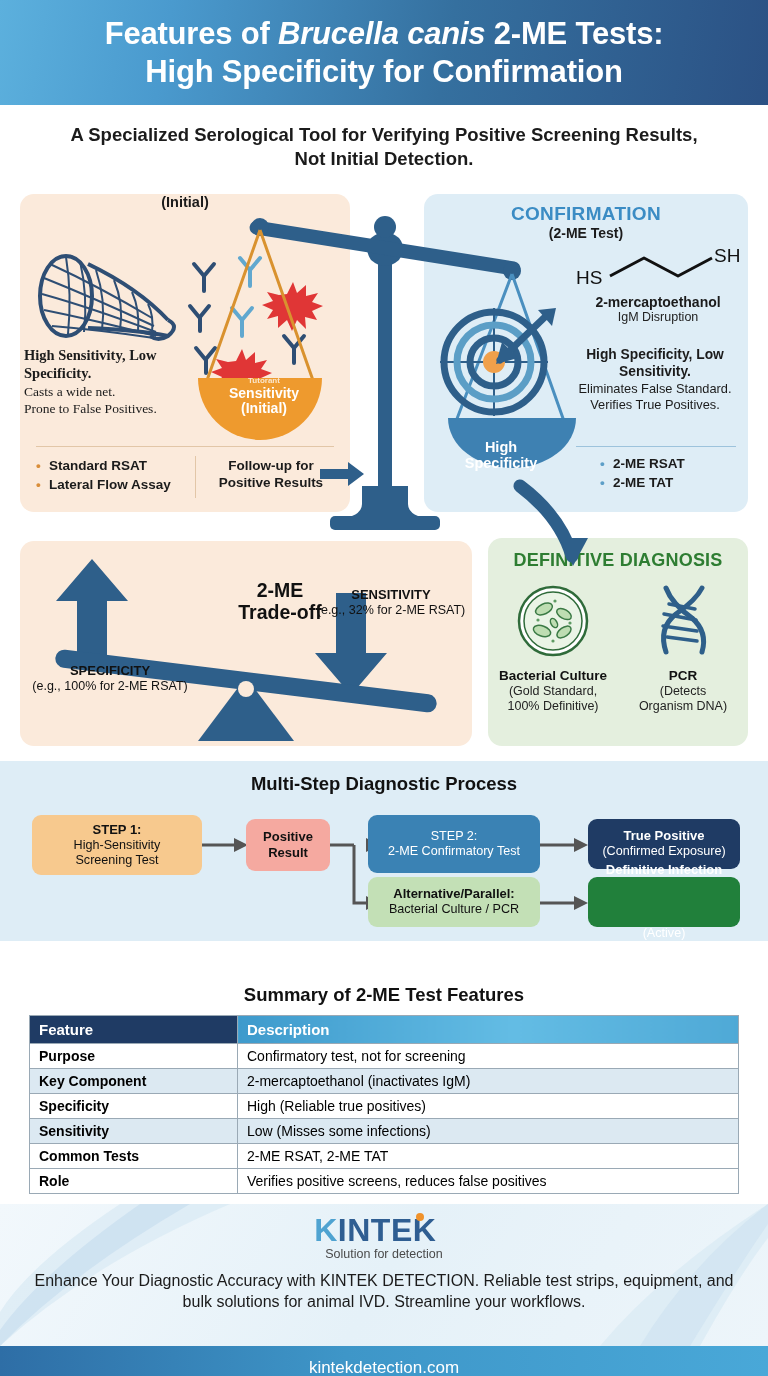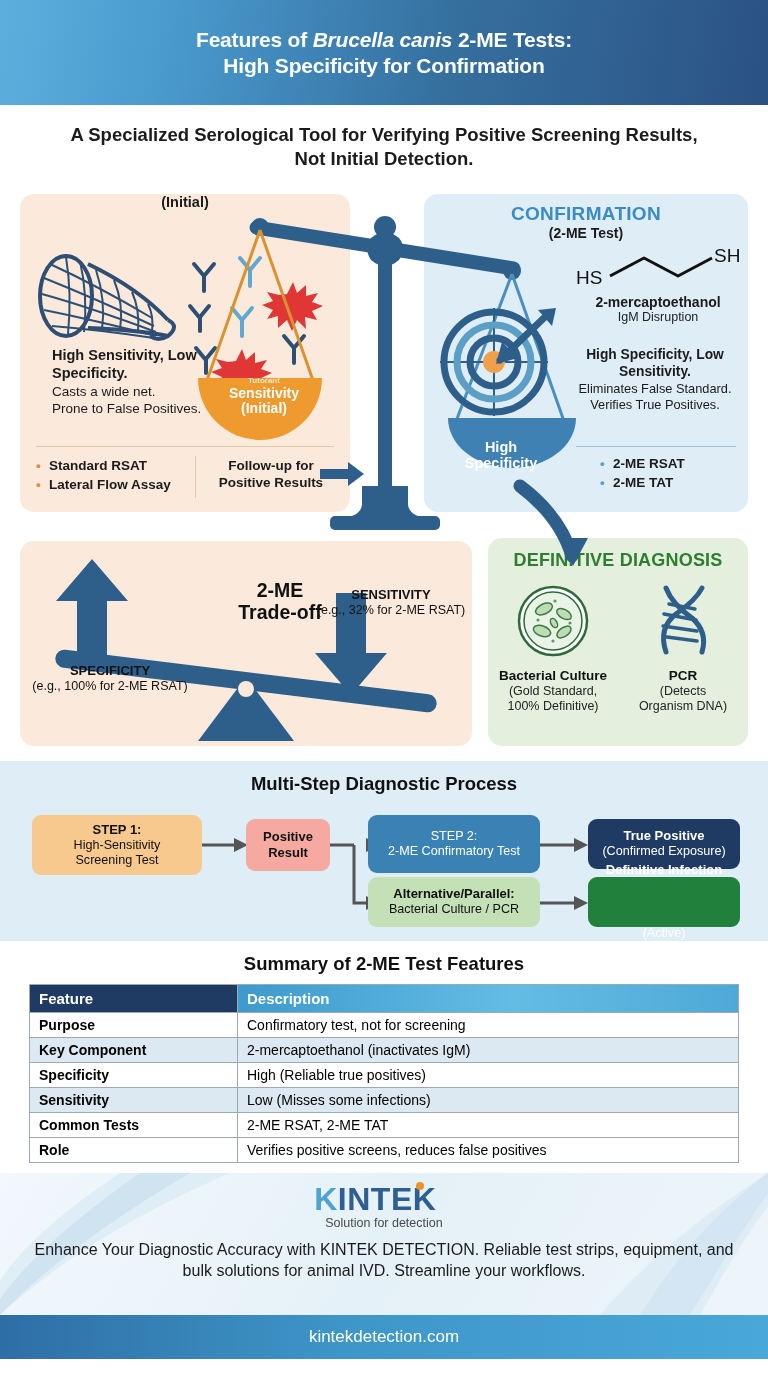--- a/index.html
+++ b/index.html
@@ -14,21 +14,21 @@
   
   .header {
     height: 105px;
     background: linear-gradient(100deg, #5CB0DD 0%, #4A9ACE 22%, #35709F 58%, #2B5184 100%);
     display: flex; flex-direction: column;
     align-items: center; justify-content: center;
     text-align: center;
     padding: 0 22px;
   }
   .header h1 {
-    color: #fff; font-size: 21px; line-height: 1.22;
+    color: #fff; font-size: 31px; line-height: 1.22;
     font-weight: bold; letter-spacing: -0.2px;
   }
   .header h1 em { font-style: italic; }
 
   
   .subtitle {
     text-align: center; padding: 18px 60px 14px;
     font-size: 18.5px; font-weight: bold; color: #1b1b1b; line-height: 1.32;
   }
 
@@ -54,21 +54,21 @@
     background: #E4EFDE;
   }
 
   .panel-title { text-align:center; font-weight:bold; }
   .sc-title { color:#E8A33D; font-size:19px; letter-spacing:.3px; padding-top:9px; }
   .sc-sub { color:#1b1b1b; font-size:14.5px; font-weight:bold; text-align:center; }
   .cf-title { color:#3B8CC4; font-size:19px; letter-spacing:.3px; padding-top:9px; }
   .cf-sub { color:#1b1b1b; font-size:14px; font-weight:bold; text-align:center; }
   .df-title { color:#2E7D32; font-size:18px; font-weight:bold; text-align:center; padding-top:12px; letter-spacing:.2px;}
 
-  .sc-text { position:absolute; left:32px; top:152px; width:185px; font-size:13.5px; line-height:1.27; color:#1b1b1b; }
+  .sc-text { position:absolute; left:4px; top:152px; width:185px; font-size:13.5px; line-height:1.27; color:#1b1b1b;font-family:Liberation Serif, serif; }
   .sc-text b { display:block; font-size:14.5px; }
   .sc-divider { position:absolute; left:16px; top:252px; width:298px; height:1px; background:#E2C6A7; }
   .sc-bullets { position:absolute; left:16px; top:262px; width:150px; font-size:13.5px; font-weight:bold; line-height:1.45; color:#1b1b1b; }
   .sc-bullets li { list-style:none; position:relative; padding-left:13px; }
   .sc-bullets li:before { content:"•"; position:absolute; left:0; color:#D98E3A; }
   .sc-vline { position:absolute; left:175px; top:262px; width:1px; height:42px; background:#E2C6A7; }
   .sc-follow { position:absolute; left:186px; top:264px; width:130px; font-size:13.5px; font-weight:bold; line-height:1.25; color:#1b1b1b; text-align:center; }
 
   .cf-chem-lbl { position:absolute; left:148px; top:100px; width:172px; text-align:center; }
   .cf-chem-lbl .c1 { font-size:14px; font-weight:bold; color:#1b1b1b; }
@@ -99,21 +99,21 @@
   .flow { position:relative; height:130px; }
   .fbox {
     position:absolute; border-radius:9px; display:flex; flex-direction:column;
     align-items:center; justify-content:center; text-align:center;
     font-size:12.6px; line-height:1.2; padding:4px 6px;
   }
   .fbox b { font-size:13px; }
 
   
   .table-sec { padding:12px 0 10px; }
-  .table-sec h2 { text-align:center; font-size:18.5px; font-weight:bold; color:#111; margin-bottom:9px; }
+  .table-sec h2 { text-align:center; font-size:18.5px; font-weight:bold; color:#111; margin-bottom:9px;margin-top:31px; }
   table { border-collapse:collapse; width:710px; margin:0 auto; }
   th, td { border:1px solid #9aa9b5; padding:4px 9px; font-size:14px; text-align:left; }
   th { color:#fff; font-weight:bold; font-size:15px; padding:5px 9px; }
   th.th-feature { background:#1F3B64; width:208px; }
   th.th-desc { background: linear-gradient(90deg,#3E9ACC 0%, #63BCE4 55%, #4FA9D6 100%); }
   td.c-feature { font-weight:bold; width:208px; }
   tr.alt td { background:#DCE9F2; }
   tr.norm td { background:#ffffff; }
 
   

